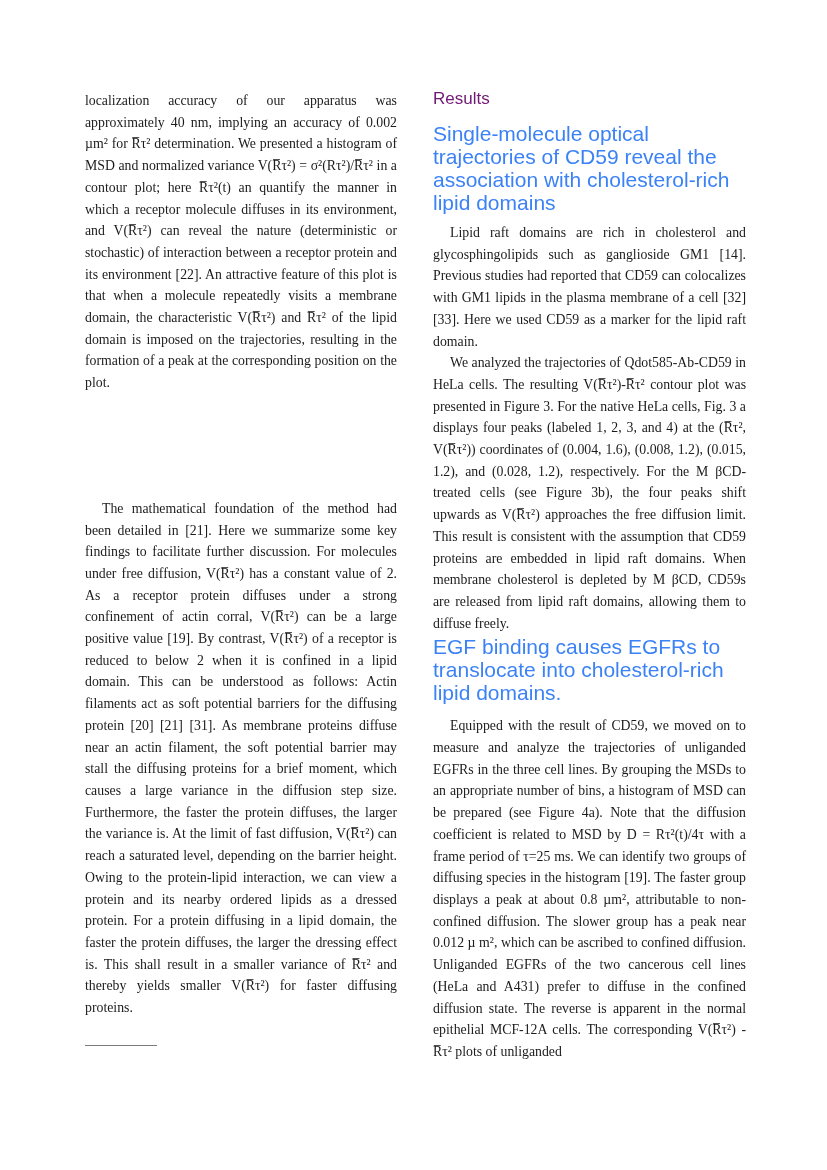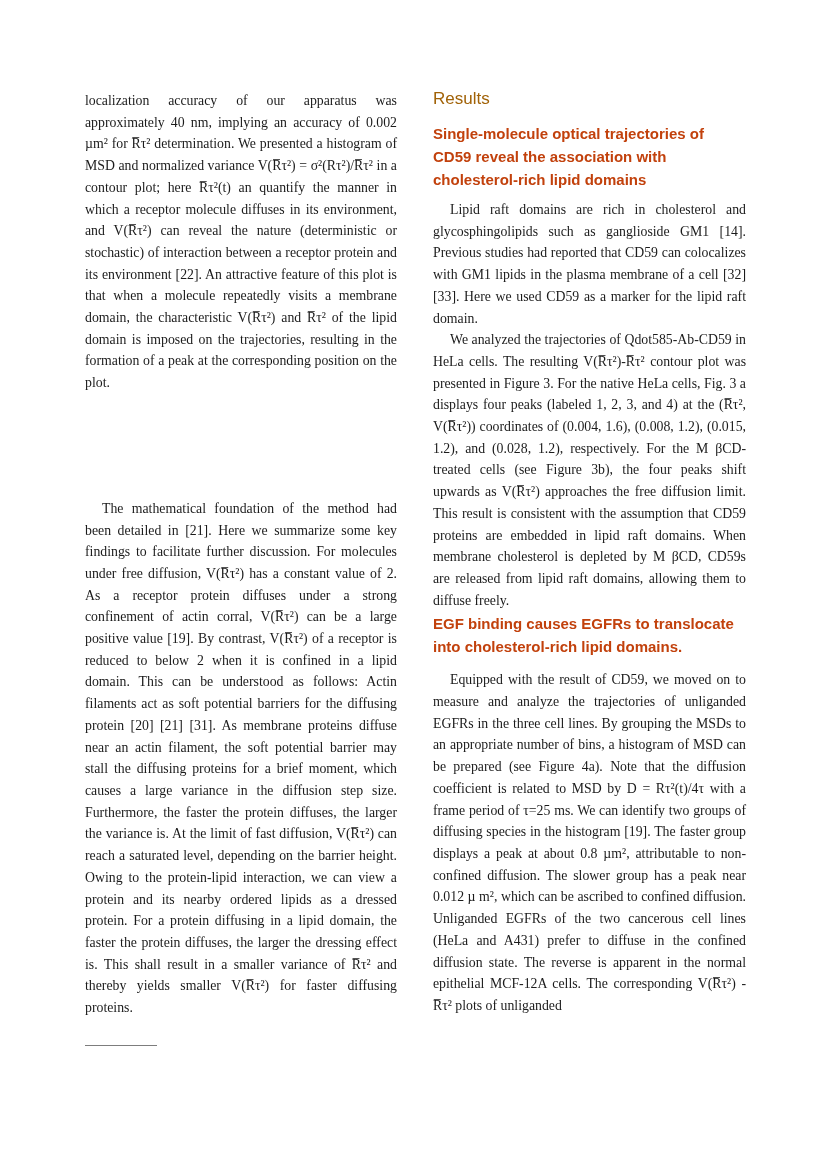--- a/index.html
+++ b/index.html
@@ -35,29 +35,29 @@
     height: 0;
     border-top: 1.6px solid #7d7d7d;
   }
 
   h1.results-heading {
     margin: 0 0 13px 0;
     font-family: "Liberation Sans", sans-serif;
     font-weight: 400;
     font-size: 17px;
     line-height: 21px;
-    color: #a16207;
+    color: #701a75;
   }
   h2.subsection-heading {
     margin: 0 0 8px 0;
     font-family: "Liberation Sans", sans-serif;
-    font-weight: 700;
-    font-size: 15px;
+    font-weight: 400;
+    font-size: 21px;
     line-height: 23px;
-    color: #c2410c;
+    color: #3b82f6;
   }
   h2.second { margin-top: 1px; margin-bottom: 11px; }
 </style>
 </head>
 <body>
 
 <div class="page">
 
   <div class="col col-left">
     <p class="body-text">localization accuracy of our apparatus was approximately 40 nm, implying an accuracy of 0.002 µm² for R̅τ² determination. We presented a histogram of MSD and normalized variance V(R̅τ²) = σ²(Rτ²)/R̅τ² in a contour plot; here R̅τ²(t) an quantify the manner in which a receptor molecule diffuses in its environment, and V(R̅τ²) can reveal the nature (deterministic or stochastic) of interaction between a receptor protein and its environment [22]. An attractive feature of this plot is that when a molecule repeatedly visits a membrane domain, the characteristic V(R̅τ²) and R̅τ² of the lipid domain is imposed on the trajectories, resulting in the formation of a peak at the corresponding position on the plot.</p>

